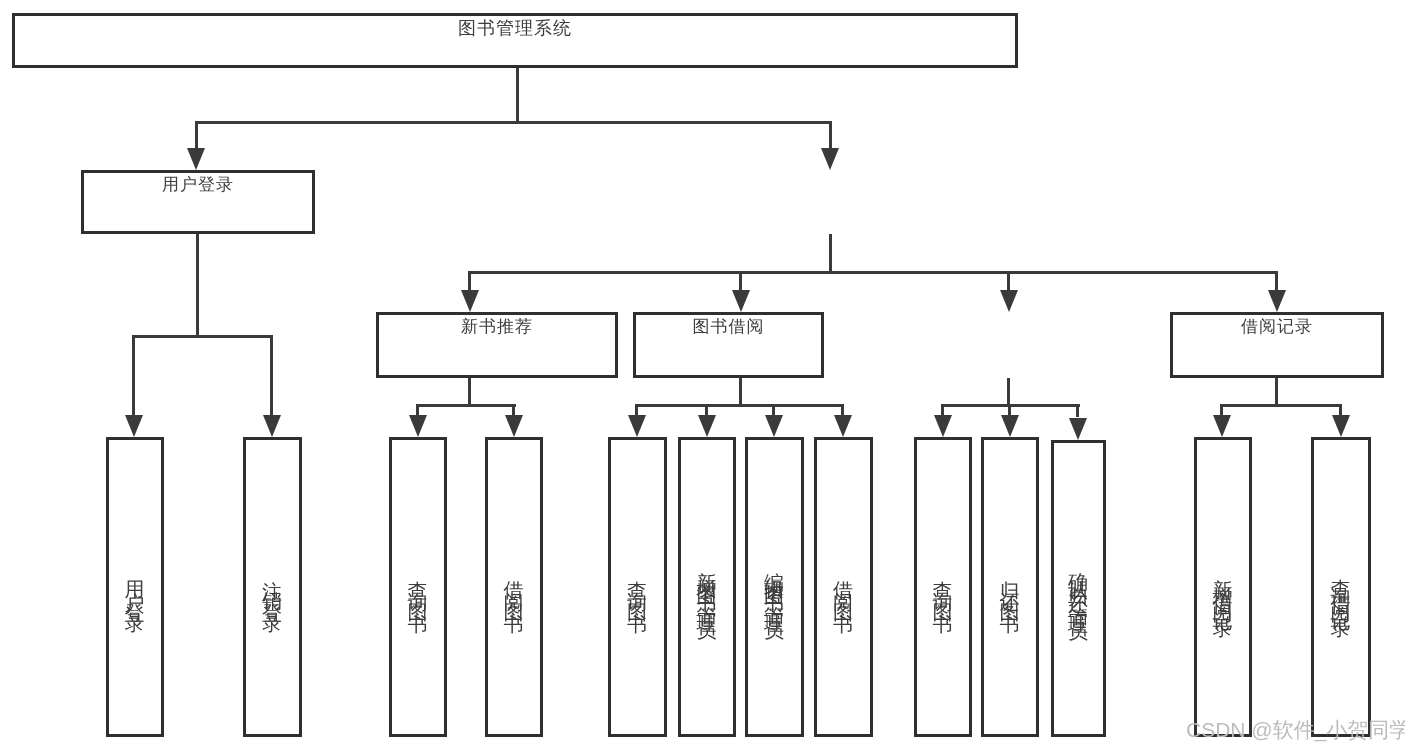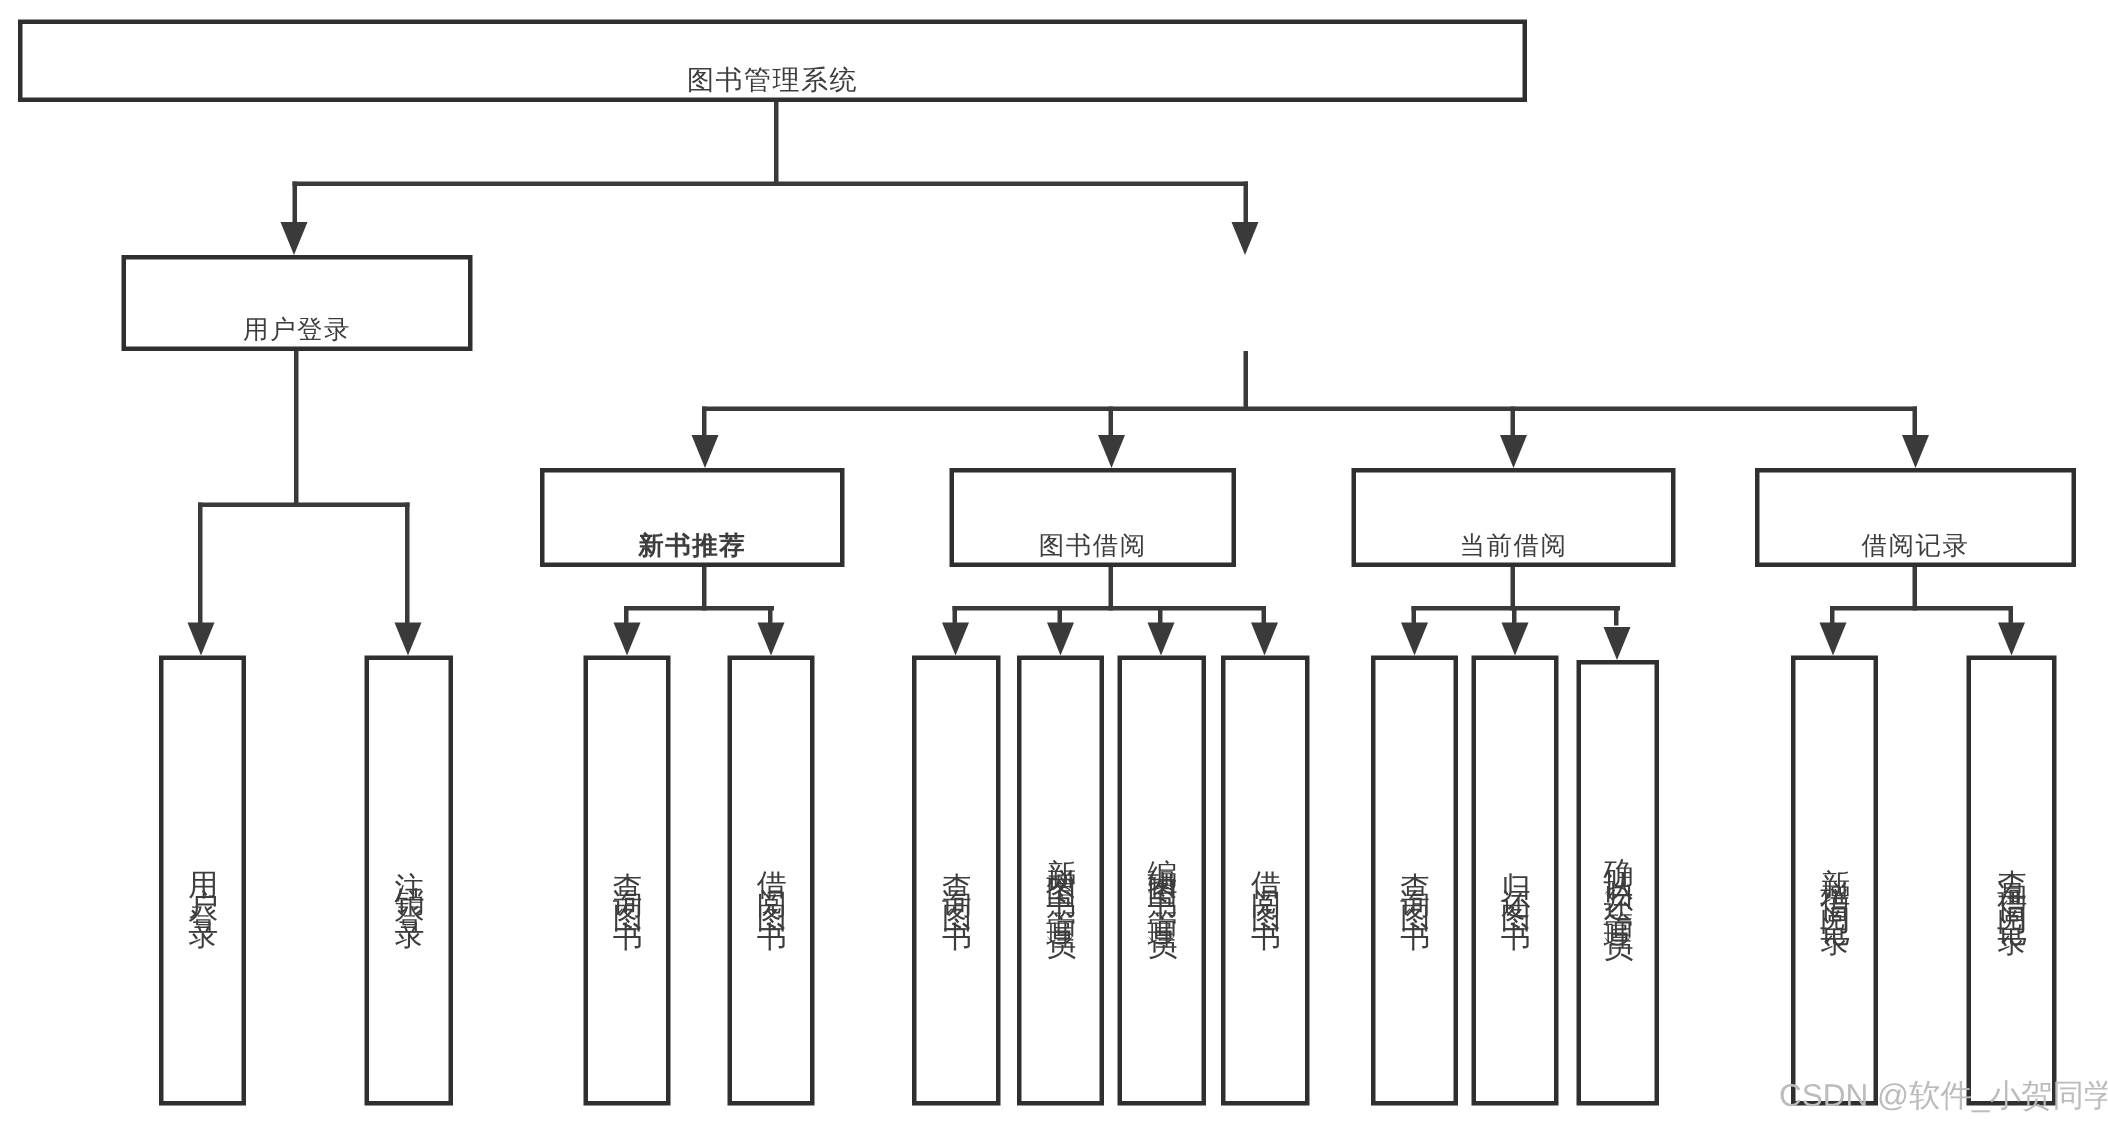--- a/index.html
+++ b/index.html
@@ -15,21 +15,21 @@
     width:1405px;height:747px;
     background:var(--background);
     font-family:"Liberation Sans", sans-serif;
     overflow:hidden;
   }
   .node{
     position:absolute;
     box-sizing:border-box;
     border:3px solid var(--box_border);
     background:var(--background);
-    display:flex;align-items:flex-end;justify-content:center;
+    display:flex;align-items:flex-start;justify-content:center;
     color:var(--text);
     font-size:17px;
     letter-spacing:1px;
   }
   .node.root{font-size:18px;}
   .vnode{
     position:absolute;
     box-sizing:border-box;
     border:3px solid var(--box_border);
     background:var(--background);
@@ -94,28 +94,25 @@
   <div class="hline" style="left:468px;top:271px;width:810px;"></div>
   <div class="vline" style="left:468px;top:271px;height:21px;"></div>
   <div class="arrow" style="left:461px;top:290px;"></div>
   <div class="vline" style="left:739px;top:271px;height:21px;"></div>
   <div class="arrow" style="left:732px;top:290px;"></div>
   <div class="vline" style="left:1007px;top:271px;height:21px;"></div>
   <div class="arrow" style="left:1000px;top:290px;"></div>
   <div class="vline" style="left:1275px;top:271px;height:21px;"></div>
   <div class="arrow" style="left:1268px;top:290px;"></div>
 
-  <div class="node" style="left:360px;top:312px;width:203px;height:66px;font-weight:bold;">
+  <div class="node" style="left:376px;top:312px;width:242px;height:66px;">
     <span>新书推荐</span>
   </div>
   <div class="node" style="left:633px;top:312px;width:191px;height:66px;">
     <span>图书借阅</span>
-  </div>
-  <div class="node" style="left:901px;top:312px;width:216px;height:66px;">
-    <span>当前借阅</span>
   </div>
   <div class="node" style="left:1170px;top:312px;width:214px;height:66px;">
     <span>借阅记录</span>
   </div>
 
   <div class="vline" style="left:468px;top:378px;height:29px;"></div>
   <div class="hline" style="left:416px;top:404px;width:100px;"></div>
   <div class="vline" style="left:416px;top:404px;height:13px;"></div>
   <div class="arrow" style="left:409px;top:415px;"></div>
   <div class="vline" style="left:512px;top:404px;height:13px;"></div>

